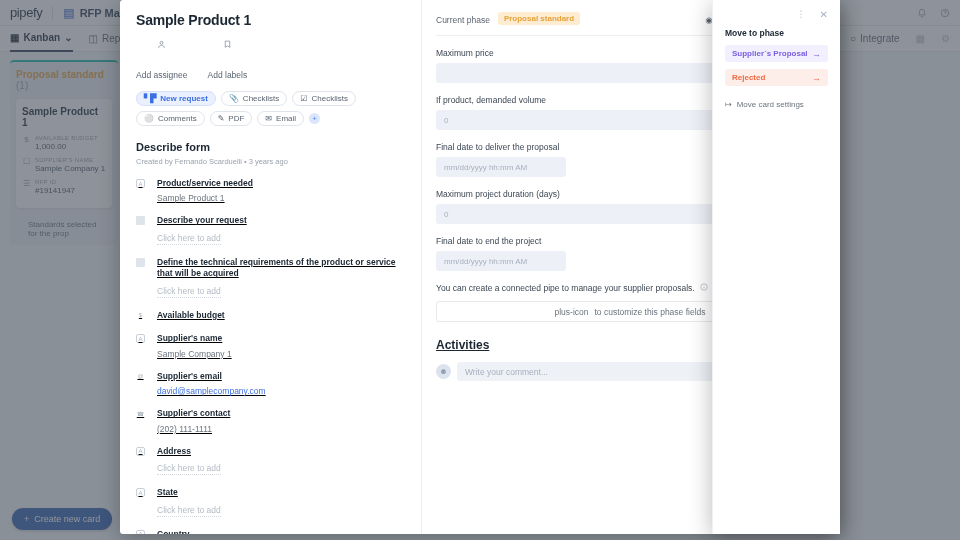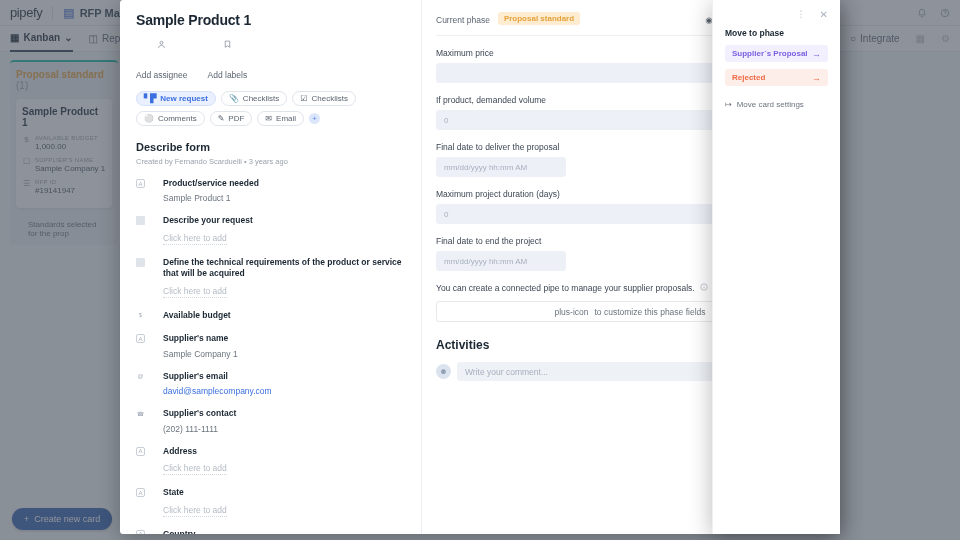--- a/index.html
+++ b/index.html
@@ -76,21 +76,21 @@
     display: flex; align-items: center; gap: 4px; font-size: 8px; color: #5b6470; background:#fff;
   }
   .chip.sel { background: #eaf0fd; border-color: #d4e0fb; color: #3b6fe0; font-weight: bold; }
   .chip-plus {
     width: 11px; height: 11px; border-radius: 50%; background: #dce6fb; color: #5b87e8;
     font-size: 8px; display: flex; align-items: center; justify-content: center; line-height: 1;
   }
   .form-title { font-size: 11px; font-weight: bold; color: #1b2733; margin-top: 15px; }
   .form-sub { font-size: 7.5px; color: #9aa2ad; margin-top: 4px; }
   .fields { margin-top: 12px; }
-  .field { display: flex; gap: 18px; margin-bottom: 12px; }
+  .field { display: flex; gap: 12px; margin-bottom: 12px; text-decoration: underline; }
   .f-ico {
     flex: 0 0 9px; width: 9px; height: 9px; margin-top: 1px;
     display: flex; align-items: center; justify-content: center;
     font-size: 6px; color: #aab2bd;
   }
   .f-ico.box { border: 1px solid #c9cfd8; border-radius: 2px; }
   .f-ico.filled { background: #dfe3ea; border-radius: 1px; }
   .f-body { flex: 1; min-width: 0; }
   .f-lbl { font-size: 8.5px; font-weight: bold; color: #1b2733; line-height: 1.35; }
   .f-val { font-size: 8.5px; color: #6b747f; margin-top: 4px; }
@@ -111,21 +111,21 @@
     height: 20px; background: #edf0f7; border-radius: 3px; display: flex; align-items: center;
     padding: 0 8px; font-size: 8px; color: #a8b0bd;
   }
   .pf-input.narrow { width: 130px; }
   .hint { display: flex; align-items: center; gap: 5px; font-size: 8.5px; color: #3c4653; margin: 12px 0 8px; }
   .customize {
     height: 21px; border: 1px solid #e6e8ec; border-radius: 3px;
     display: flex; align-items: center; justify-content: center; gap: 6px;
     font-size: 8.5px; color: #6b747f;
   }
-  .act-title { font-size: 12px; font-weight: bold; color: #1b2733; margin: 16px 0 10px; }
+  .act-title { font-size: 12px; font-weight: bold; color: #1b2733; margin: 16px 0 10px; text-decoration: underline; }
   .comment-row { display: flex; align-items: center; gap: 6px; }
   .avatar {
     width: 15px; height: 15px; flex: 0 0 15px; border-radius: 50%;
     background: #dbe3ef; display:flex; align-items:center; justify-content:center; color:#8d9bb0; font-size:8px;
   }
   .comment-box {
     flex: 1; height: 19px; background: #eef1f6; border-radius: 3px;
     display: flex; align-items: center; padding: 0 8px; font-size: 8.5px; color: #a8b0bd;
   }
 

